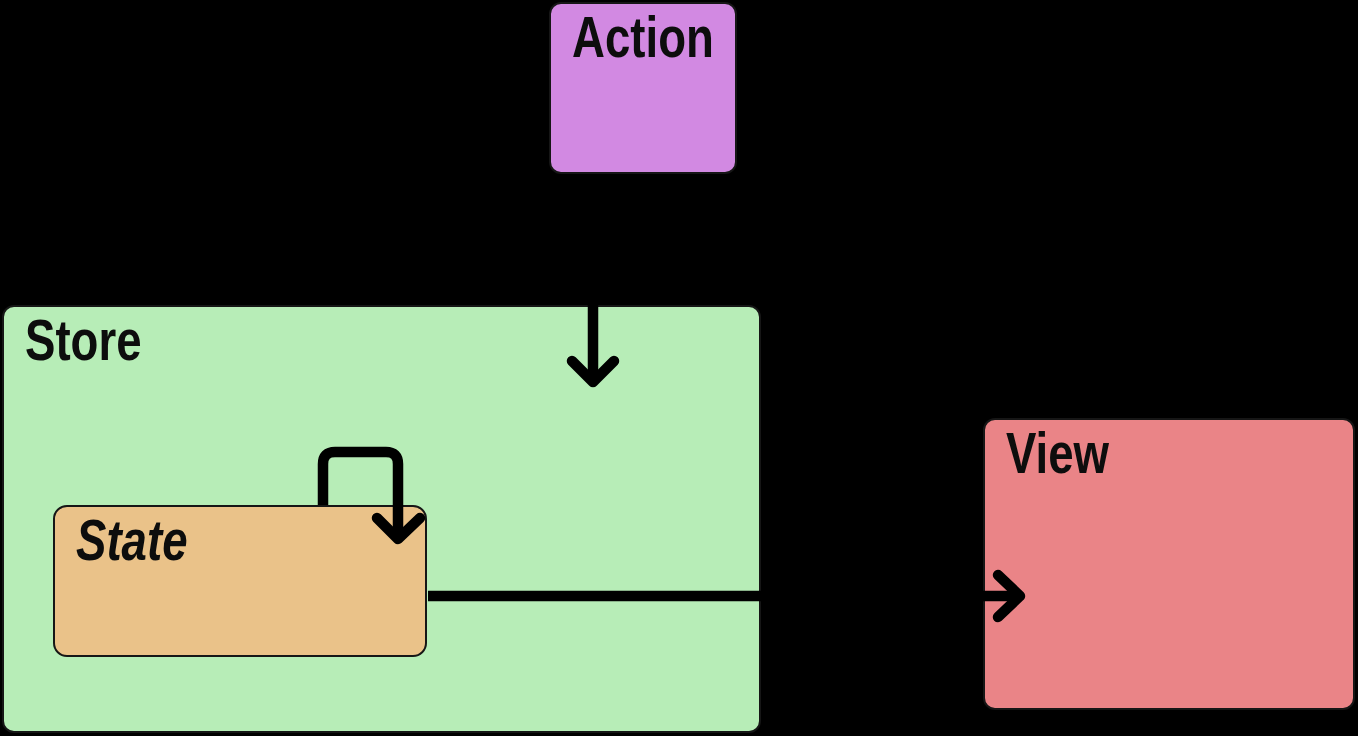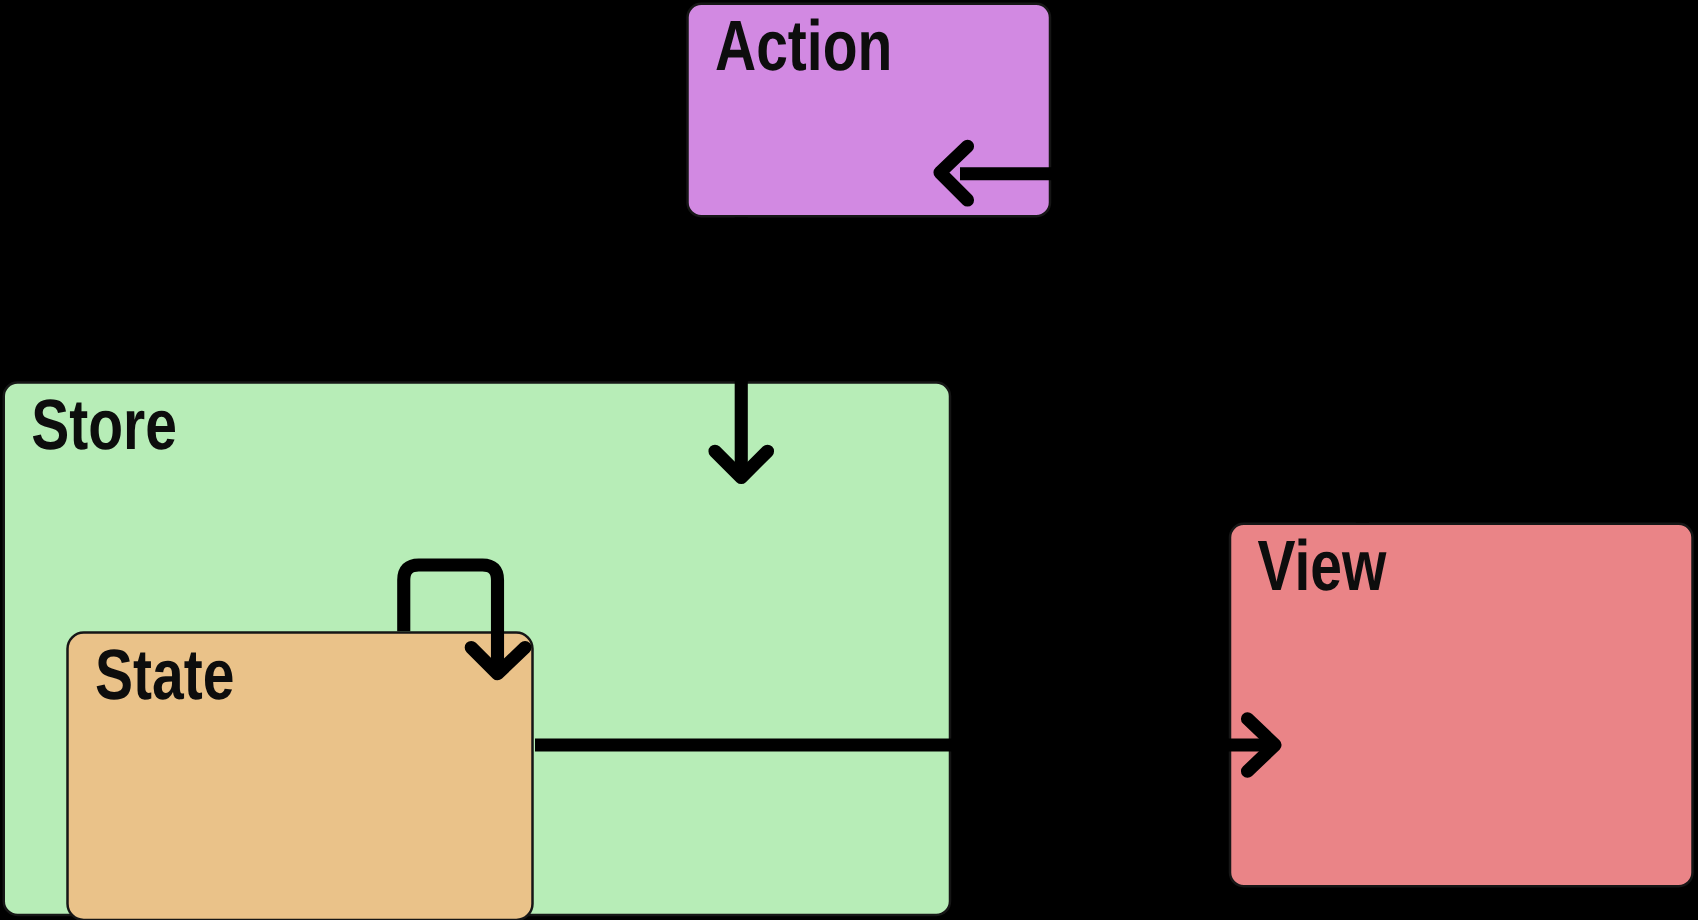--- a/index.html
+++ b/index.html
@@ -26,22 +26,22 @@
     font-weight: bold;
     font-size: 57px;
     line-height: 57px;
     color: #0d0d0d;
     white-space: nowrap;
     transform: scaleX(0.8);
     transform-origin: 0 0;
   }
   #node-store   { left: 2px;   top: 305px; width: 759px; height: 428px; border-radius: 12px; }
   #node-reducer { left: 349px; top: 344px; width: 279px; height: 126px; border-radius: 10px; }
-  #node-state   { left: 53px;  top: 505px; width: 374px; height: 232px; border-radius: 14px; }
-  #node-action  { left: 549px; top: 2px;   width: 292px; height: 172px; border-radius: 12px; }
+  #node-state   { left: 53px;  top: 505px; width: 374px; height: 152px; border-radius: 14px; font-style: italic; }
+  #node-action  { left: 549px; top: 2px;   width: 188px; height: 172px; border-radius: 12px; }
   #node-view    { left: 983px; top: 418px; width: 372px; height: 292px; border-radius: 12px; }
   svg.overlay {
     position: absolute;
     left: 0; top: 0;
     width: 1358px;
     height: 736px;
     pointer-events: none;
   }
   .arrow-shaft {
     fill: none;

